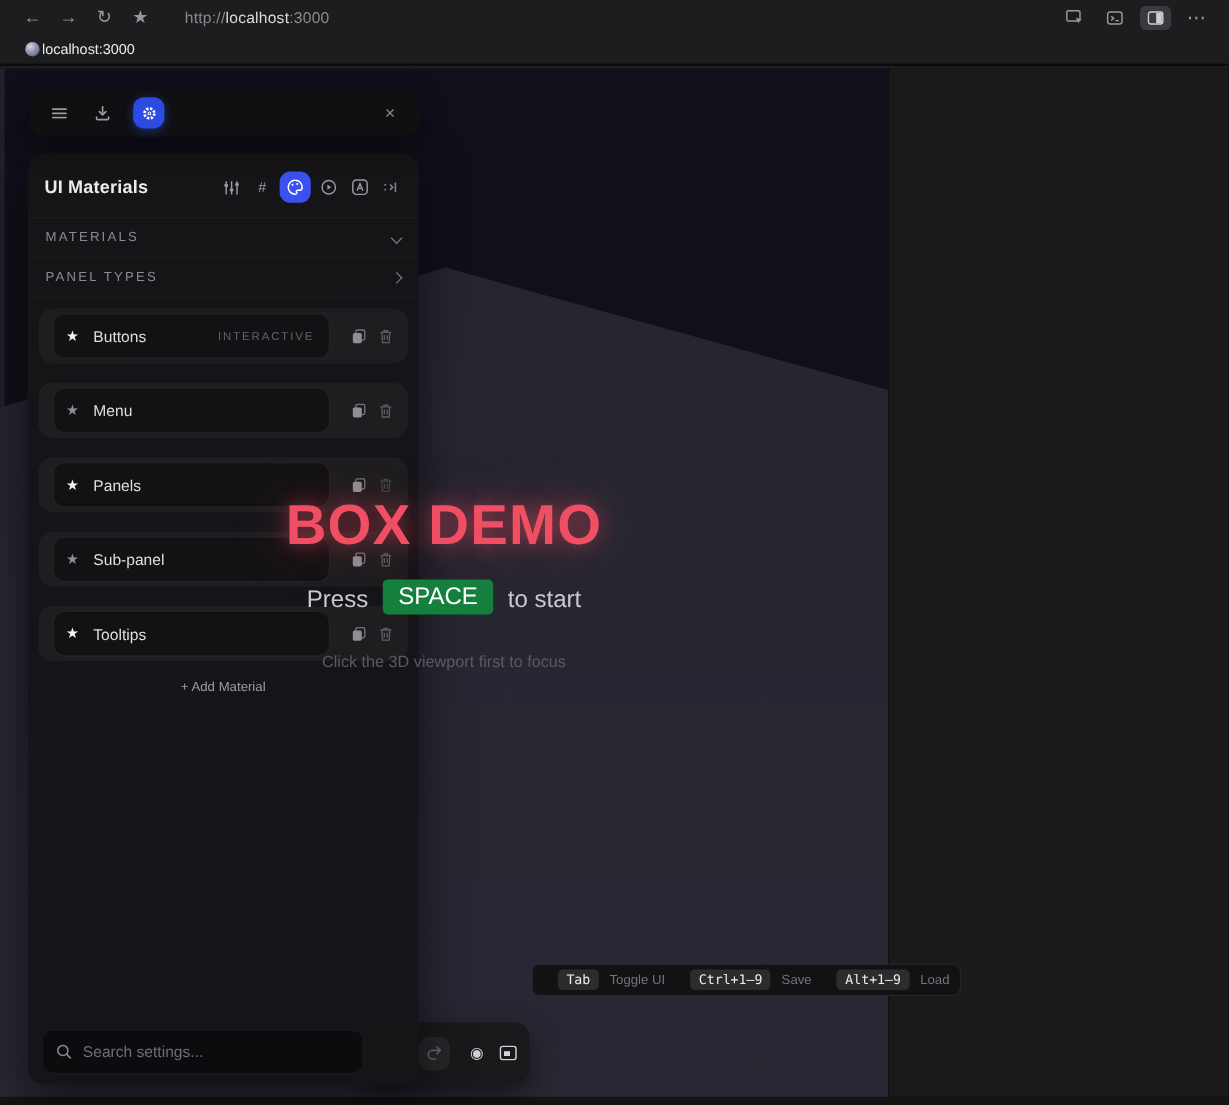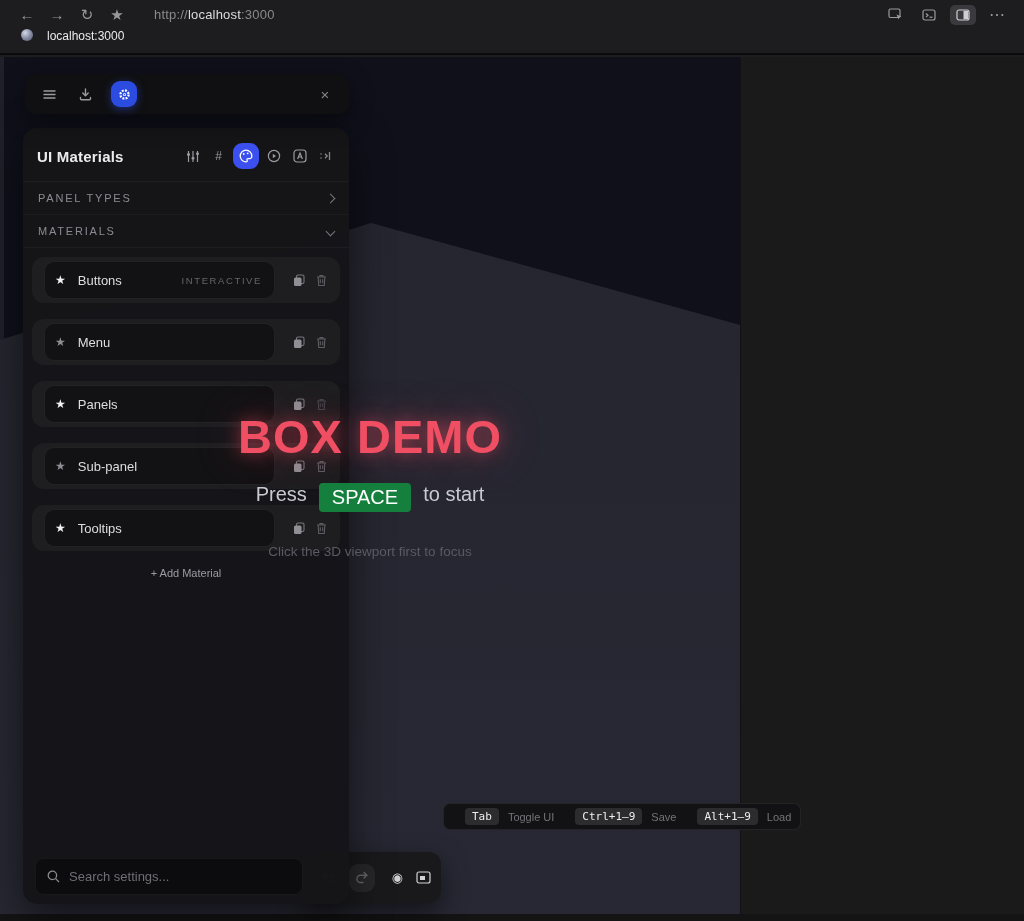--- a/index.html
+++ b/index.html
@@ -13,21 +13,21 @@
   
   .chrome { position:absolute; top:0; left:0; width:1024px; height:57px; background:#1d1d1f; z-index:40; }
   .chrome-row1 { height:29px; display:flex; align-items:center; padding:0 14px; gap:4px; }
   .ci { width:26px; height:20px; display:flex; align-items:center; justify-content:center;
         color:#96969b; font-size:15px; line-height:1; }
   .url { margin-left:20px; font-size:13px; color:#8a8a8e; letter-spacing:.2px; }
   .url .host { color:#dcdcde; }
   .chrome-right { margin-left:auto; display:flex; align-items:center; gap:8px; }
   .cr-btn { width:26px; height:20px; display:flex; align-items:center; justify-content:center; border-radius:5px; color:#9b9b9f; }
   .cr-btn.active { background:#3a3a3e; }
-  .chrome-row2 { height:26px; display:flex; gap:14px; padding:0 0 0 21px; border-bottom:2px solid #0b0b0c; }
+  .chrome-row2 { height:26px; display:flex; align-items:center; gap:2px; padding:0 0 0 21px; border-bottom:2px solid #0b0b0c; }
   .favicon { width:12px; height:12px; border-radius:50%;
     background:radial-gradient(circle at 35% 32%, #d4d8e4 0%, #8d93ab 45%, #4a5068 100%); }
   .tab-title { font-size:12px; color:#eaeaec; }
 
   
   .stage { position:absolute; top:57px; left:0; width:1024px; height:864px; background:#10101b; }
   .sliver { position:absolute; left:0; top:0; width:4px; height:286px; background:#20202b; }
   .floor { position:absolute; left:0; top:0; width:740px; height:864px;
     background:linear-gradient(180deg,#25252f 0%, #282834 100%);
     clip-path:polygon(0 283px, 371px 166px, 740px 268px, 740px 864px, 0 864px); }
@@ -94,21 +94,21 @@
     display:flex; align-items:center; gap:9px; padding:0 9px; z-index:8; }
   .kcap { font-family:"DejaVu Sans Mono", monospace; font-size:11px; color:#ededf0;
     background:#2c2c2f; border-radius:4px; padding:2px 7px;margin-left:12px; }
   .klabel { font-size:11px; color:#737379; }
 
   
   .overlay { position:absolute; left:0; top:0; width:740px; height:864px; z-index:30; pointer-events:none; }
   .big-title { position:absolute; top:352px; width:100%; text-align:center;
     font-size:47px; font-weight:800; letter-spacing:1px; color:#ef4e63;
     text-shadow:0 0 16px rgba(239,78,99,.55), 0 0 44px rgba(239,78,99,.35); }
-  .press-row { position:absolute; top:426px; width:100%; display:flex; align-items:flex-start;
+  .press-row { position:absolute; top:426px; width:100%; display:flex; align-items:flex-end;
     justify-content:center; gap:12px; font-size:20px; color:#c9cad1; }
   .key-cap { background:#15803d; color:#fff; border-radius:4px; padding:3px 13px; font-size:20px; }
   .hint { position:absolute; top:487px; width:100%; text-align:center; font-size:13.5px; color:#5a5a64; }
 </style>
 </head>
 <body>
 
 <div class="chrome">
   <div class="chrome-row1">
     <span class="ci">←</span>
@@ -219,26 +219,26 @@
             <circle cx="2" cy="4" r="0.8" fill="#85858b" stroke="none"></circle>
             <circle cx="2" cy="8" r="0.8" fill="#85858b" stroke="none"></circle>
             <path d="M10.5 2v8"></path>
               <path d="M6 3.8L8.2 6 6 8.2"></path>
           </svg>
         </span>
       </span>
     </div>
 
     <div class="sect">
+      <span class="sect-label">MATERIALS</span>
+      <span class="chev down"></span>
+    </div>
+    <div class="sect">
       <span class="sect-label">PANEL TYPES</span>
       <span class="chev right"></span>
-    </div>
-    <div class="sect">
-      <span class="sect-label">MATERIALS</span>
-      <span class="chev down"></span>
     </div>
 
     <div class="mat-list">
 
       <div class="mat-row">
         <div class="mat-pill">
           <span class="star">★</span>
           <span class="mat-label">Buttons</span>
           <span class="mat-badge">INTERACTIVE</span>
         </div>

